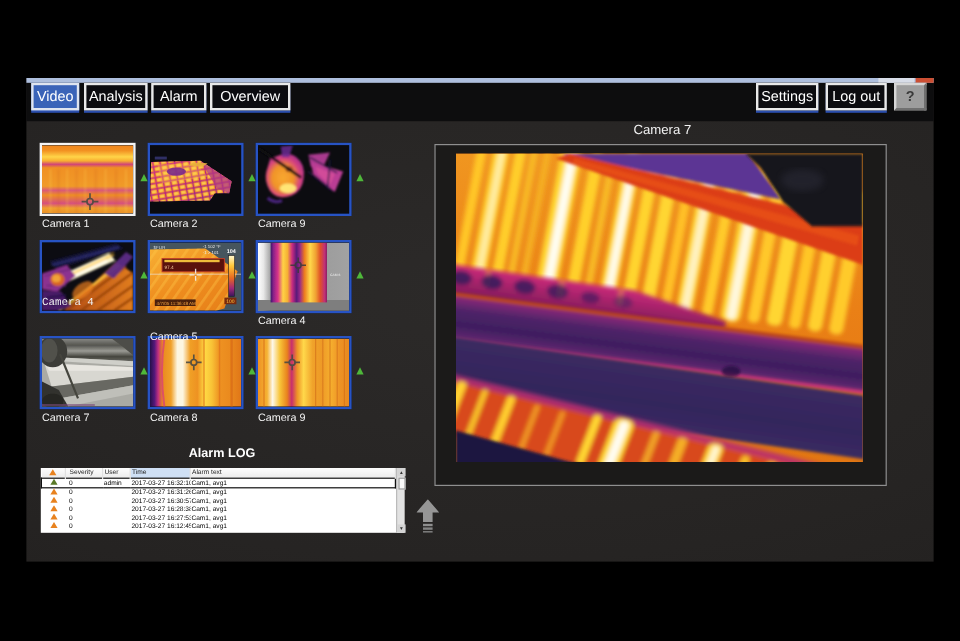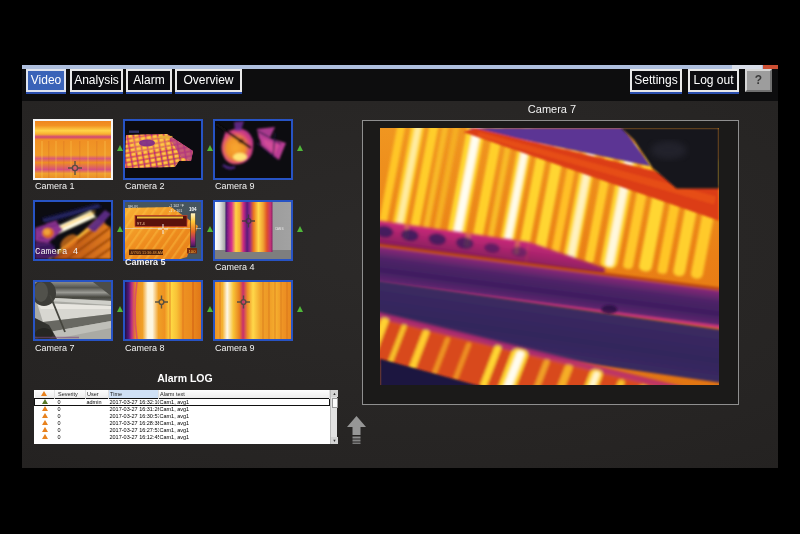--- a/index.html
+++ b/index.html
@@ -388,21 +388,21 @@
       <path d="M22 20 h4.5 M30.5 20 h4.5 M28.5 13.5 v4.5 M28.5 22 v4.5"></path>
       <circle cx="28.5" cy="20" r="2.4"></circle>
     </g>
   </svg>
   </div>
 
   <div class="clabel" style="left:13px; top:116px;">Camera 1</div>
   <div class="clabel" style="left:103px; top:116px;">Camera 2</div>
   <div class="clabel" style="left:193px; top:116px;">Camera 9</div>
   <div class="clabel" style="left:13px; top:182px;font-family:Liberation Mono, monospace;">Camera 4</div>
-  <div class="clabel" style="left:103px; top:192px;font-weight:bold;">Camera 5</div>
+  <div class="clabel" style="left:103px; top:210px;">Camera 5</div>
   <div class="clabel" style="left:193px; top:197px;">Camera 4</div>
   <div class="clabel" style="left:13px; top:278px;">Camera 7</div>
   <div class="clabel" style="left:103px; top:278px;">Camera 8</div>
   <div class="clabel" style="left:193px; top:278px;">Camera 9</div>
 
   <div class="gtri" style="left:95px; top:80px;"></div>
   <div class="gtri" style="left:185px; top:80px;"></div>
   <div class="gtri" style="left:275px; top:80px;"></div>
   <div class="gtri" style="left:95px; top:161px;"></div>
   <div class="gtri" style="left:185px; top:161px;"></div>

